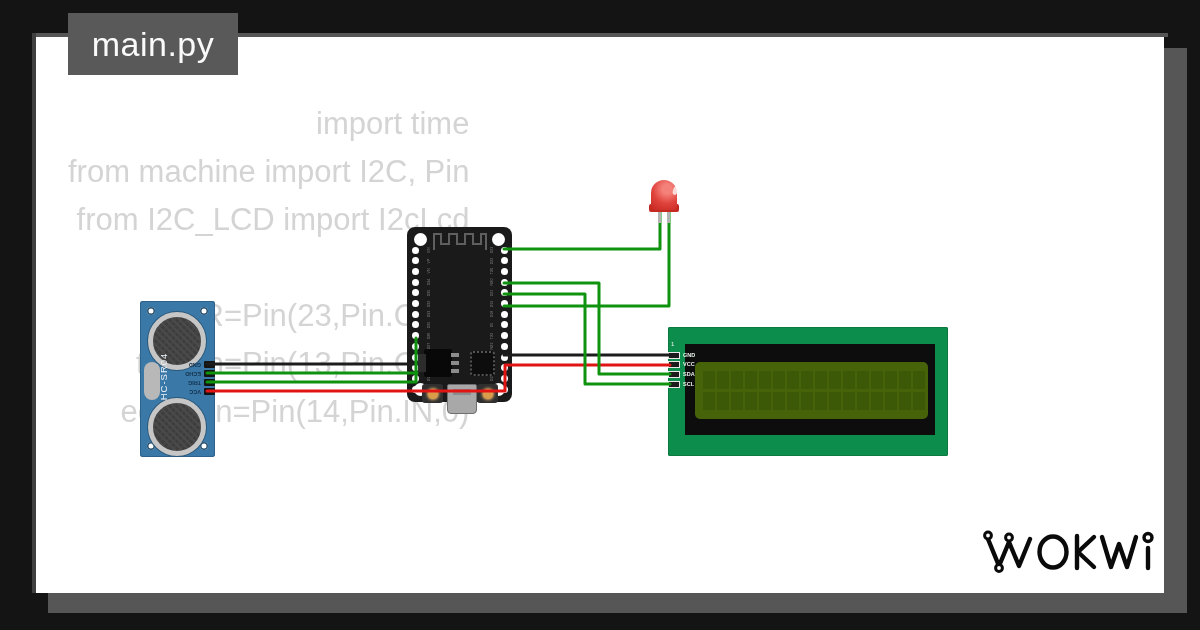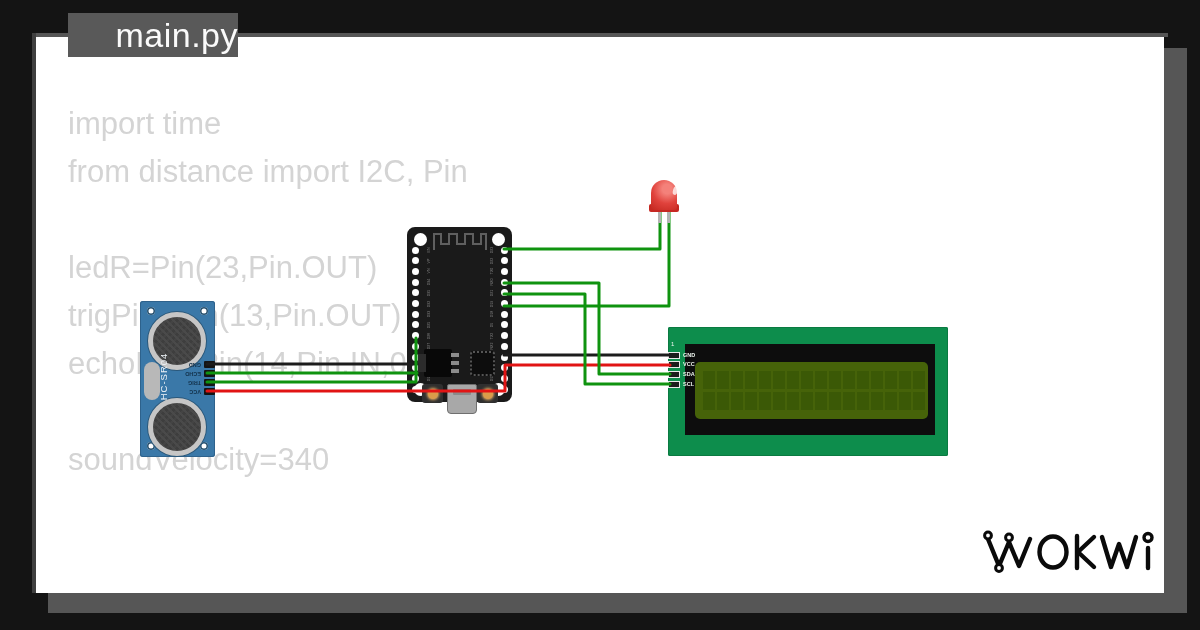--- a/index.html
+++ b/index.html
@@ -4,25 +4,25 @@
 <style>
   html,body{margin:0;padding:0;}
   .stage{position:relative;width:1200px;height:630px;background:#141414;overflow:hidden;
          font-family:"Liberation Sans",sans-serif;}
   
   .canvas{position:absolute;left:36px;top:37px;width:1128px;height:556px;background:#ffffff;}
   .frame-top{position:absolute;left:32px;top:33px;width:1136px;height:4px;background:#565656;}
   .frame-left{position:absolute;left:32px;top:33px;width:4px;height:560px;background:#3f3f3f;}
   .frame-right{position:absolute;left:1164px;top:48px;width:23px;height:565px;background:#565656;}
   .frame-bottom{position:absolute;left:48px;top:593px;width:1139px;height:20px;background:#565656;}
-  .tab{position:absolute;left:68px;top:13px;width:170px;height:44px;background:#595959;
-       display:flex;align-items:center;justify-content:flex-end;z-index:30;}
+  .tab{position:absolute;left:68px;top:13px;width:170px;height:62px;background:#595959;
+       display:flex;align-items:center;justify-content:center;z-index:30;}
   .tab span{color:#fafafa;font-size:34px;letter-spacing:.5px;}
   
-  .code-layer{position:absolute;left:68px;top:100px;z-index:1;}
+  .code-layer{position:absolute;left:68px;top:100px;z-index:1;text-align:right;}
   .code-line{height:48px;line-height:48px;font-size:31px;color:#d4d4d4;white-space:pre;}
   
   .wire-layer{position:absolute;left:0;top:0;z-index:8;pointer-events:none;}
   
   .hcsr04{position:absolute;left:140px;top:301px;width:75px;height:156px;background:#3a78a8;
           border-radius:3px;z-index:4;box-shadow:inset 0 0 0 1px #2e628c;}
   .hole{position:absolute;background:#fff;border-radius:50%;}
   .hcsr04 .hole{width:8px;height:8px;box-shadow:inset 0 0 0 1.5px #26506f;}
   .transducer{position:absolute;left:8px;width:58px;height:58px;border-radius:50%;
       background:#3e3e3e;border:5px solid #c6c6c6;box-sizing:border-box;box-shadow:0 0 0 1px #2b587a;
@@ -90,27 +90,27 @@
   <div class="frame-left"></div>
   <div class="frame-right"></div>
   <div class="frame-bottom"></div>
 
   <div class="tab">
     <span>main.py</span>
   </div>
 
   <div class="code-layer" id="code-layer">
       <div class="code-line">import time</div>
-      <div class="code-line">from distance import I2C, Pin</div>
+      <div class="code-line">from machine import I2C, Pin</div>
+      <div class="code-line">from I2C_LCD import I2cLcd</div>
       <div class="code-line"></div>
       <div class="code-line">ledR=Pin(23,Pin.OUT)</div>
       <div class="code-line">trigPin=Pin(13,Pin.OUT)</div>
       <div class="code-line">echoPin=Pin(14,Pin.IN,0)</div>
       <div class="code-line"></div>
-      <div class="code-line">soundVelocity=340</div>
     </div>
 
   <div class="hcsr04">
     <span class="hole" style="left:7px;top:6px"></span>
     <span class="hole" style="left:60px;top:6px"></span>
     <span class="hole" style="left:7px;top:141px"></span>
     <span class="hole" style="left:60px;top:141px"></span>
     <span class="transducer" style="top:11px"></span>
     <span class="transducer" style="top:97px"></span>
     <span class="xtal"></span>

